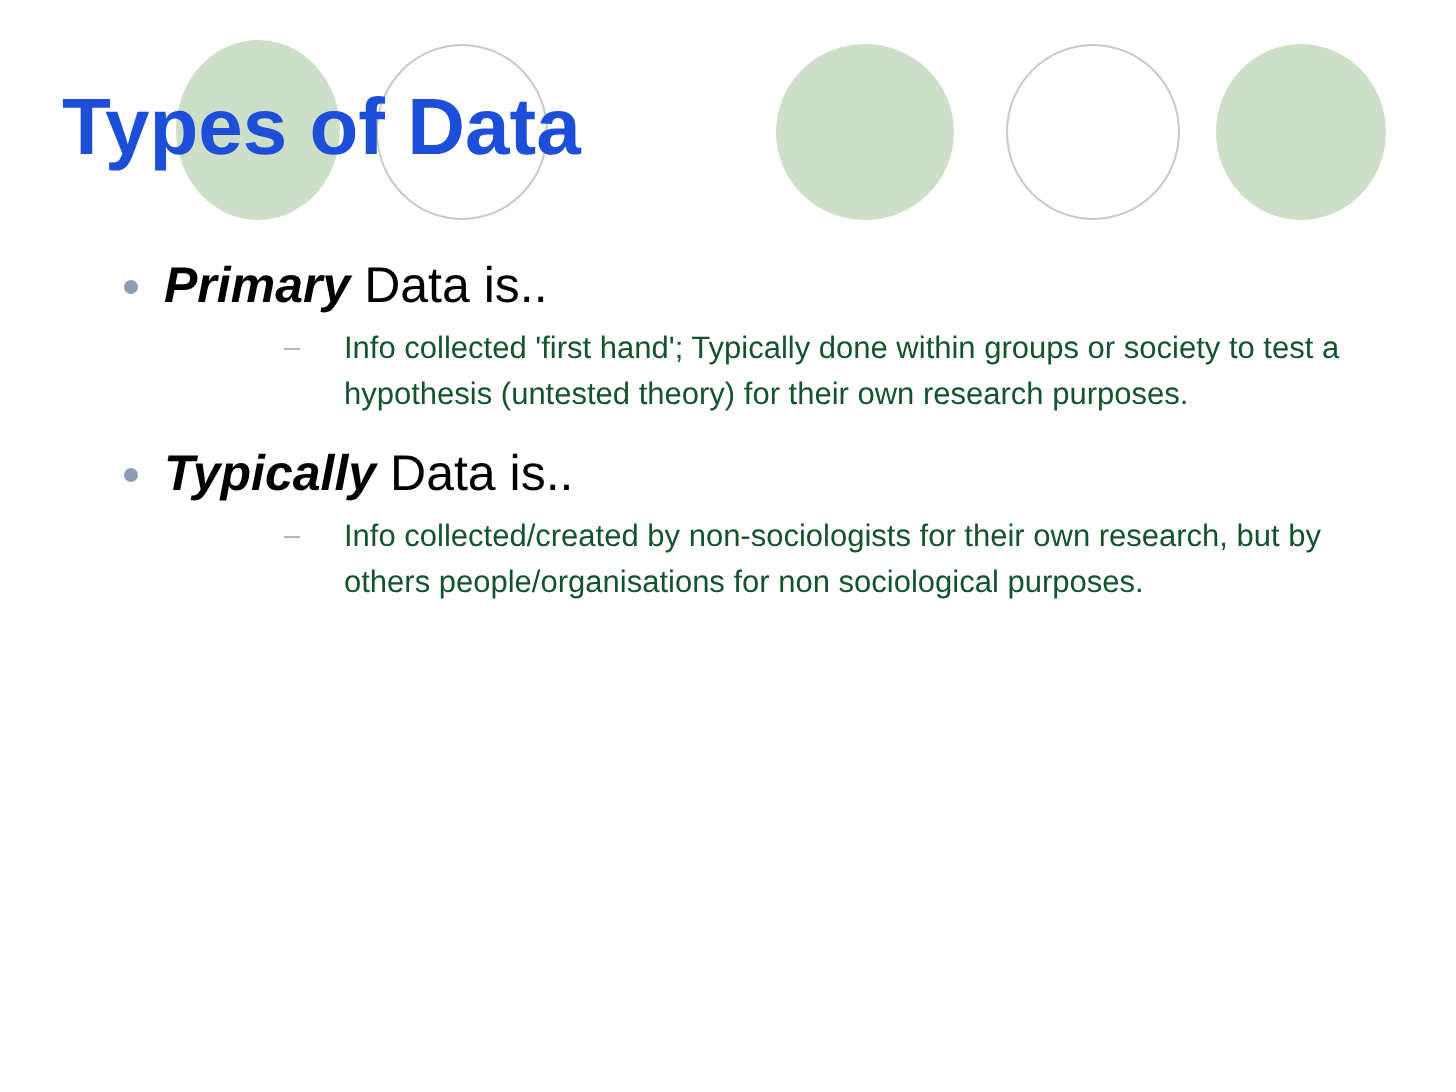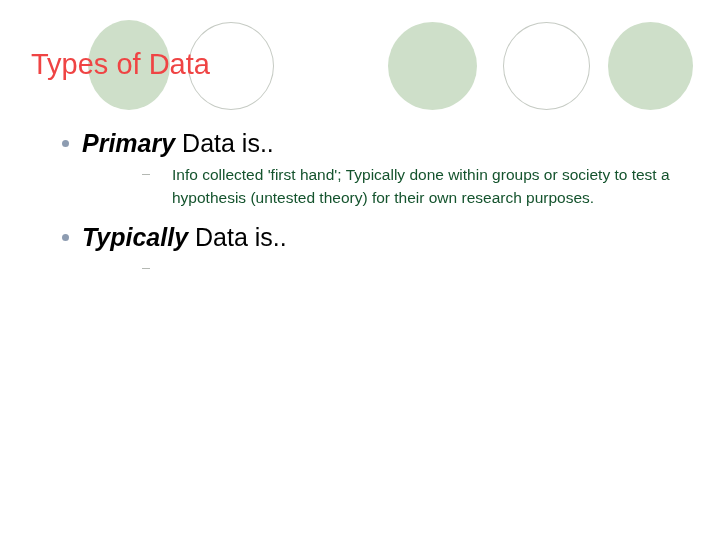--- a/index.html
+++ b/index.html
@@ -41,24 +41,24 @@
   .deco-outline {
     background: transparent;
     border: 1px solid #c6cbc4;
   }
 
   
   #title {
     position: absolute;
     left: 31px;
     top: 40px;
-    font-size: 29px;
+    font-size: 40px;
     line-height: 48px;
-    font-weight: normal;
-    color: #ef4444;
+    font-weight: bold;
+    color: #1d4ed8;
     letter-spacing: 0px;
     white-space: nowrap;
     margin: 0;
   }
 
   
   #body {
     position: absolute;
     left: 0;
     top: 126px;
@@ -135,18 +135,18 @@
       </p>
     </div>
 
     <div class="spacer-primary"></div>
 
     <div class="group">
       <p class="lvl1">
         <span class="bullet"></span><span class="em">Typically</span><span> Data is..</span>
       </p>
       <p class="lvl2">
-        <span class="dash"></span>
+        <span class="dash"></span><span>Info collected/created by non-sociologists for their own research, but by others people/organisations for non sociological purposes.</span>
       </p>
     </div>
 
   </div>
 </div>
 
 </body></html>

